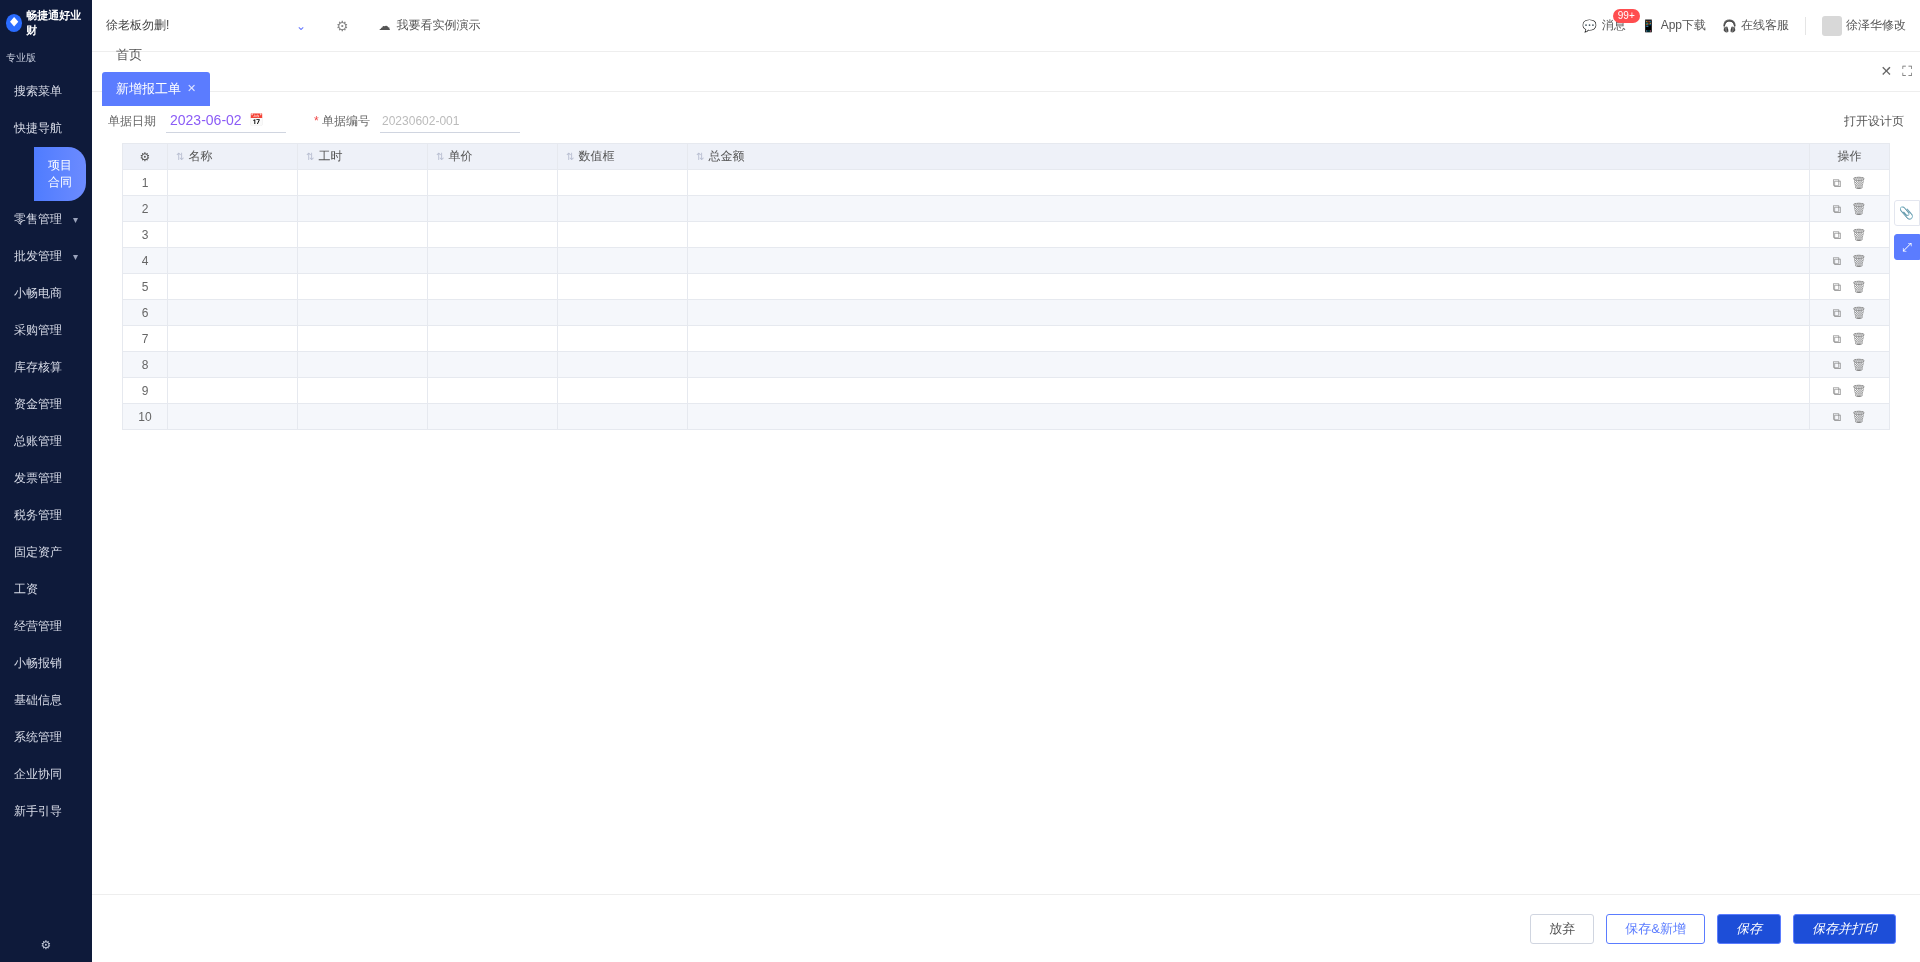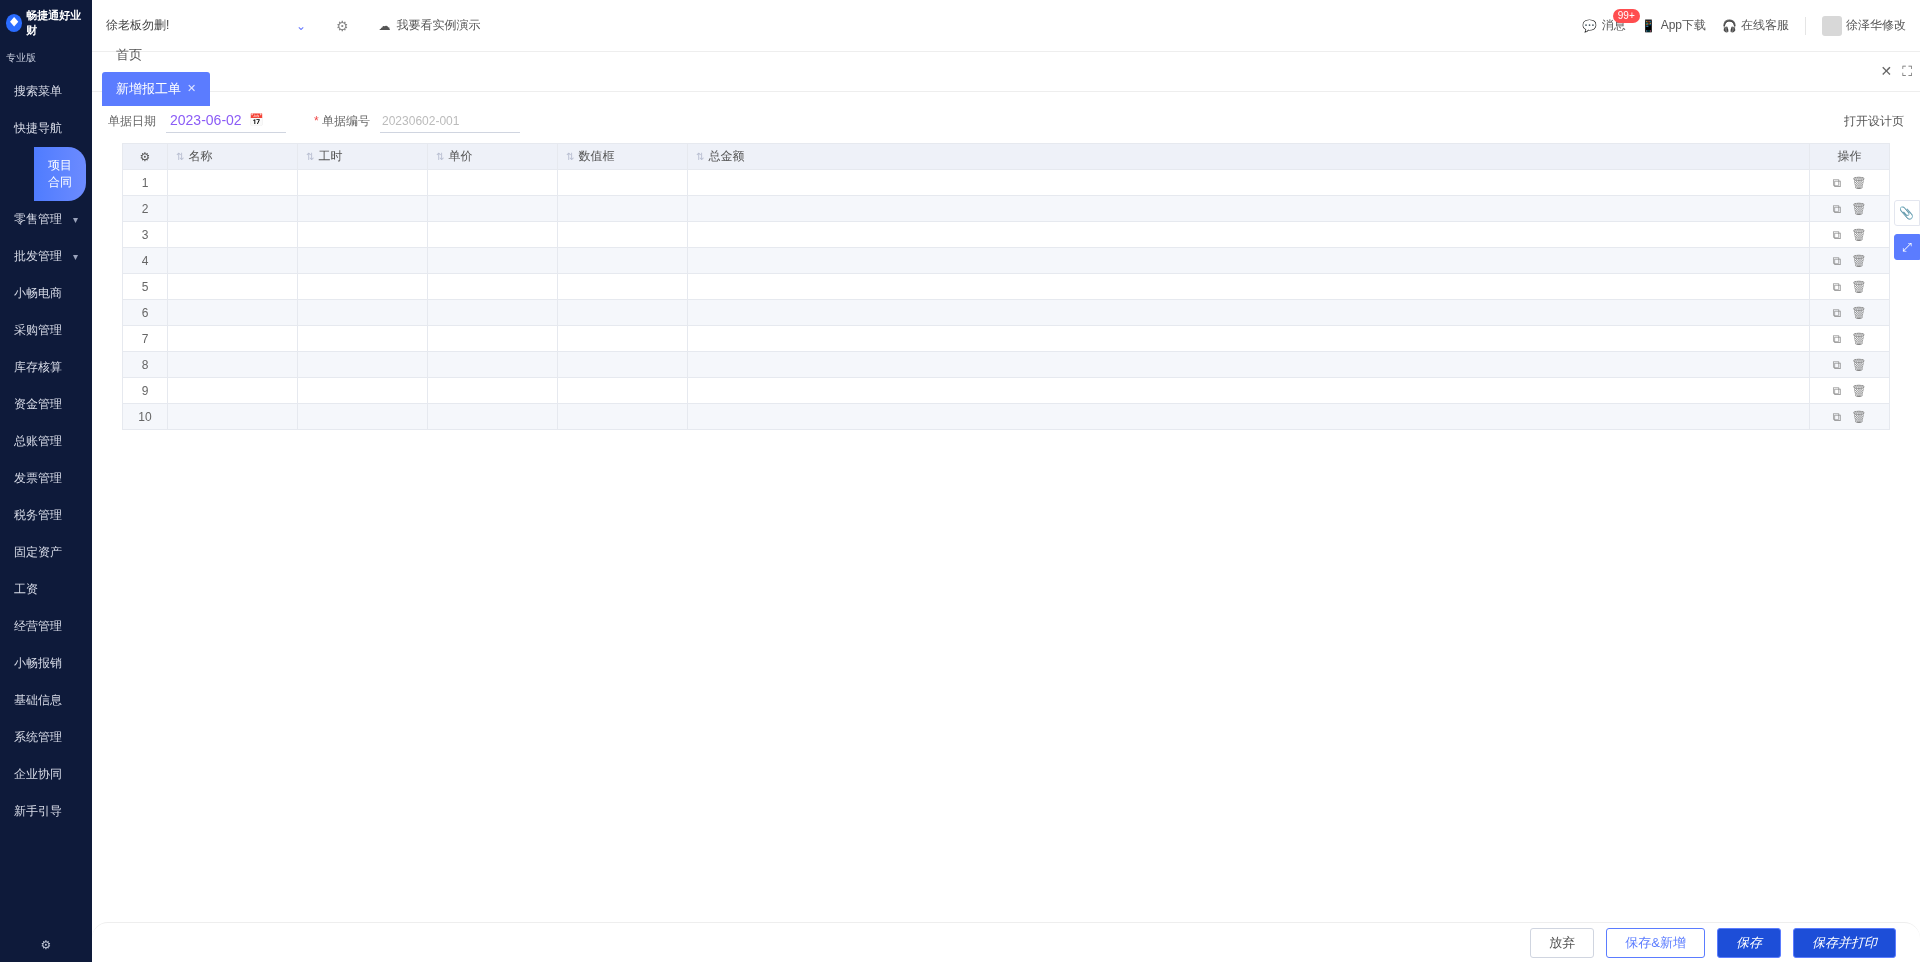--- a/index.html
+++ b/index.html
@@ -69,21 +69,21 @@
 .col-op { width:80px; text-align:center; }
 .op-icons { display:flex; justify-content:center; gap:10px; color:#888; }
 .op-icons span { cursor:pointer; }
 
 
 .float-right { position:fixed; right:0; top:200px; display:flex; flex-direction:column; gap:8px; }
 .float-btn { width:26px; height:26px; background:#fff; border:1px solid #e3e6ef; border-radius:3px 0 0 3px; display:flex; align-items:center; justify-content:center; color:#888; cursor:pointer; }
 .float-btn.primary { background:#5b7cff; color:#fff; border-color:#5b7cff; }
 
 
-.footer { height:40px; border-top:1px solid #eee; display:flex; align-items:center; justify-content:flex-end; gap:12px; padding:0 24px; background:#fff;border-radius:16px; }
+.footer { height:68px; border-top:1px solid #eee; display:flex; align-items:center; justify-content:flex-end; gap:12px; padding:0 24px; background:#fff; }
 .btn { height:30px; padding:0 18px; border-radius:3px; font-size:13px; cursor:pointer; border:1px solid #d0d5e0; background:#fff; color:#555; }
 .btn.outline-primary { border-color:#5b7cff; color:#5b7cff; }
 .btn.primary { background:#1d4ed8; border-color:#5b7cff; color:#fff;font-style:italic; }
 </style>
 </head>
 <body>
 
 <div class="app">
   <aside class="sidebar">
     <div class="logo">

